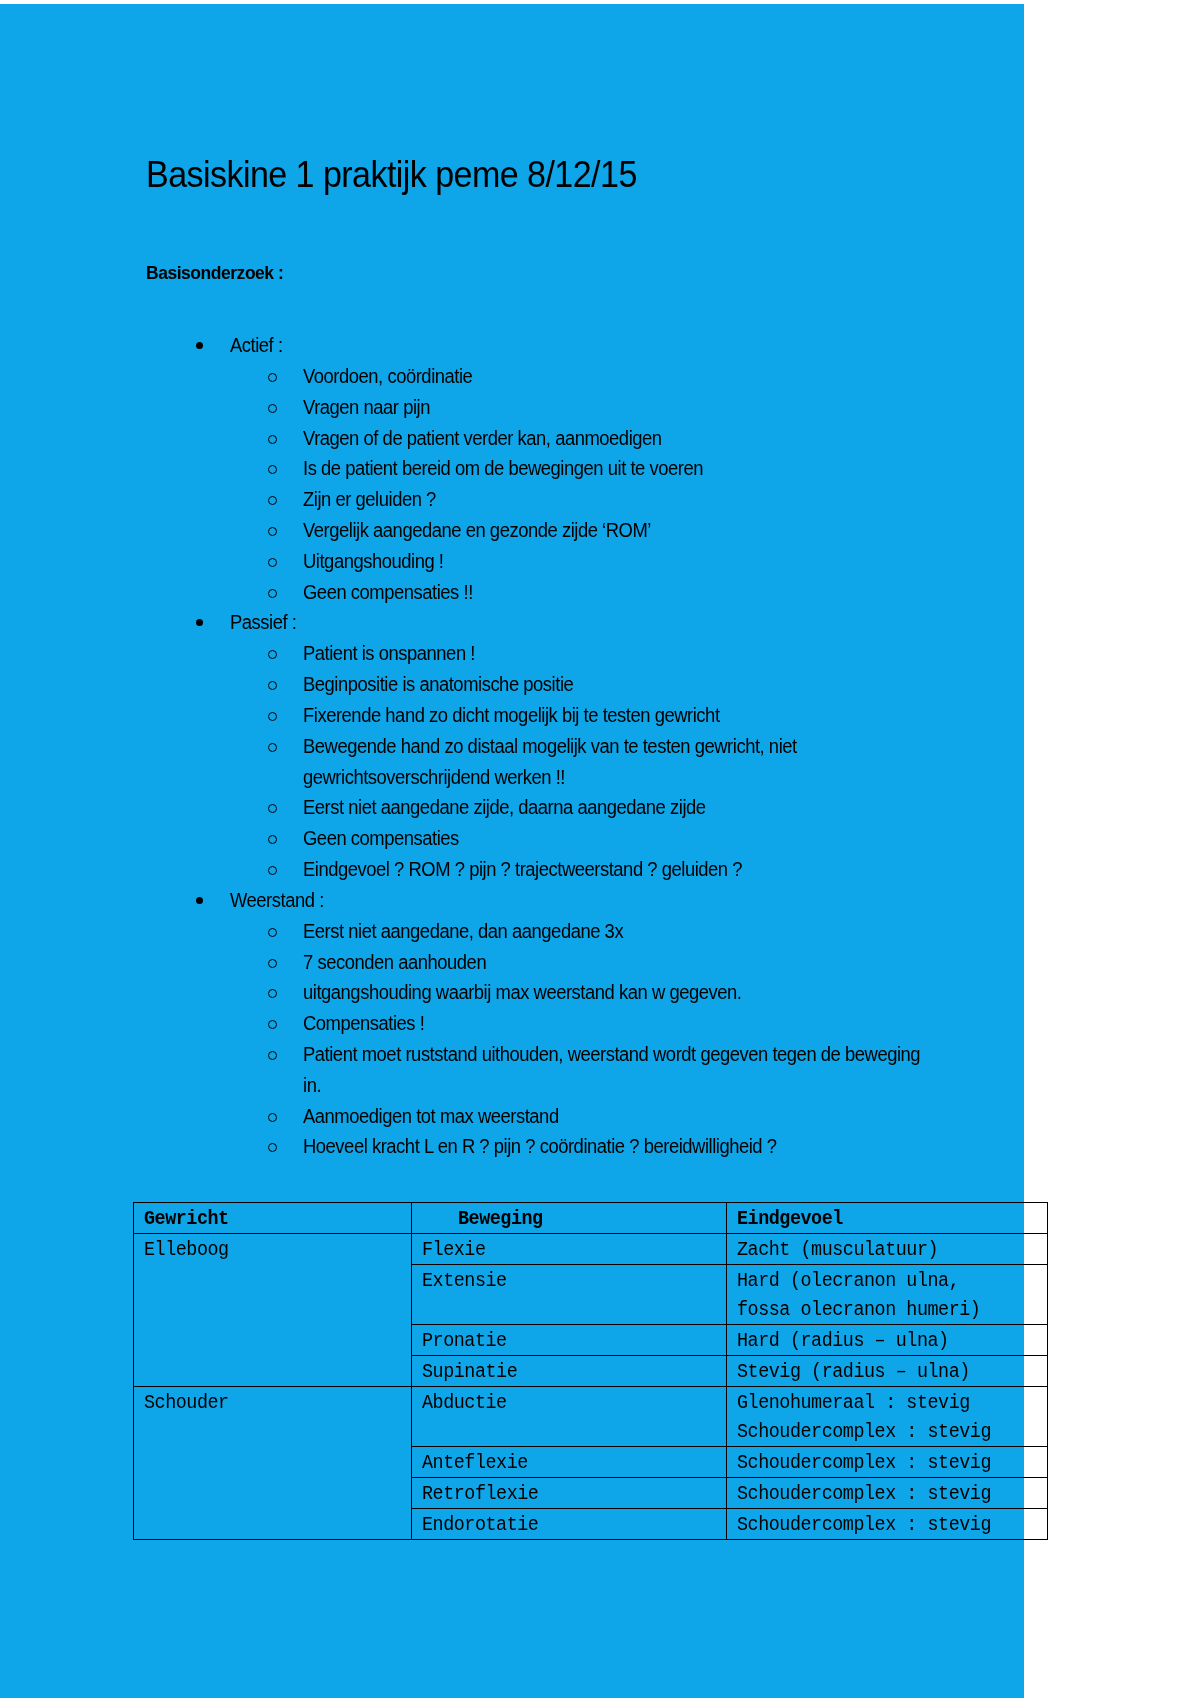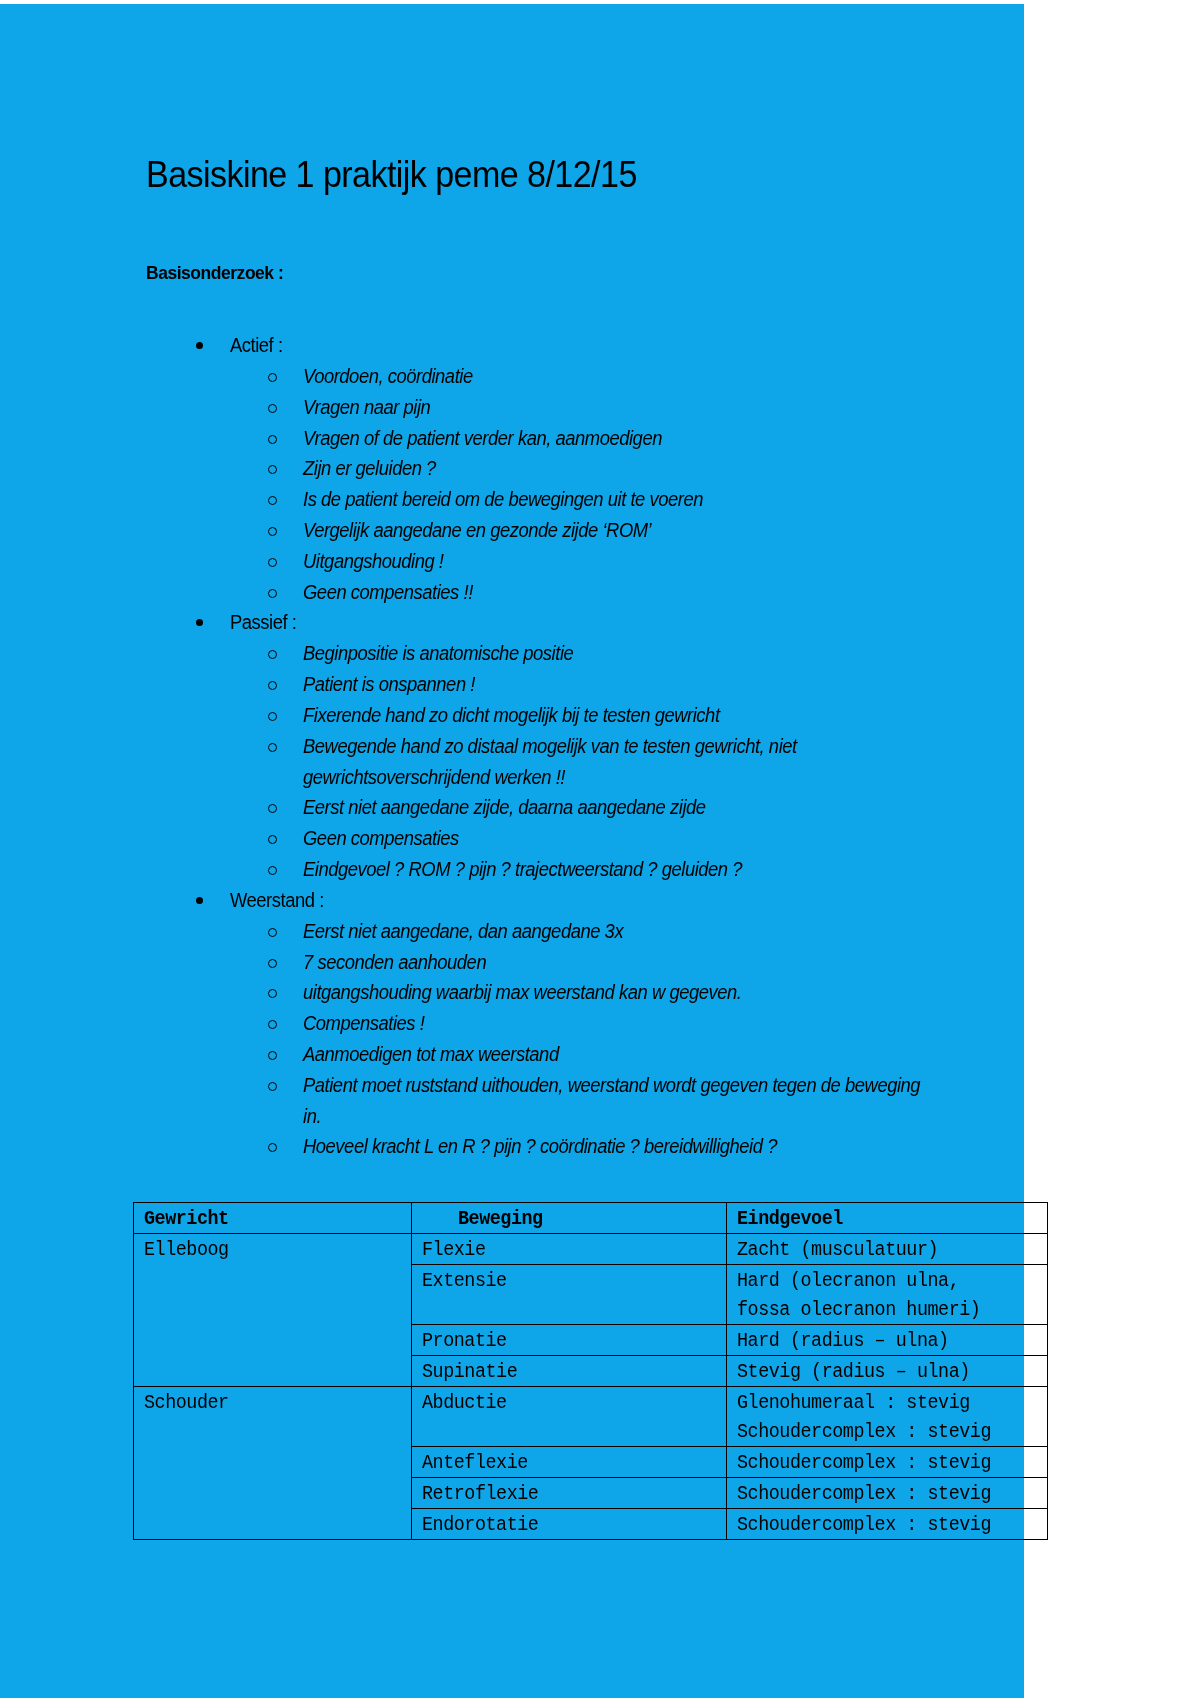--- a/index.html
+++ b/index.html
@@ -23,21 +23,21 @@
       margin: 12px; padding: 0; list-style: none;
       font-size: 20px; letter-spacing: -0.5px;
     }
     .outline li.group { position: relative; padding-left: 72px; line-height: 31px; }
     .bullet {
       position: absolute; left: 38px; top: 12px; width: 7px; height: 7px;
       background: #000; border-radius: 50%;
     }
     .group-label { display: block; transform: scaleX(0.92); transform-origin: left center; white-space: nowrap; }
     .sublist { list-style: none; margin: 0; padding: 0; }
-    .sublist li { position: relative; padding-left: 73px; line-height: 30.8px; font-style: italic; }
+    .sublist li { position: relative; padding-left: 73px; line-height: 30.8px; }
     .circle {
       position: absolute; left: 38px; top: 12px; width: 9px; height: 9px;
       border: 1.2px solid #000; border-radius: 50%; box-sizing: border-box;
     }
     .item-text { display: block; transform: scaleX(0.92); transform-origin: left center; width: 690px; }
     table.doc-table {
       position: absolute; left: 133px; top: 1198px; width: 915px;
       border-collapse: collapse; font-size: 20px; letter-spacing: -0.5px;
     }
     table.doc-table td, table.doc-table th {
@@ -72,25 +72,25 @@
         <li>
             <span class="circle"></span>
             <span class="item-text">Vragen naar pijn</span>
           </li>
         <li>
             <span class="circle"></span>
             <span class="item-text">Vragen of de patient verder kan, aanmoedigen</span>
           </li>
         <li>
             <span class="circle"></span>
+            <span class="item-text">Is de patient bereid om de bewegingen uit te voeren</span>
+          </li>
+        <li>
+            <span class="circle"></span>
             <span class="item-text">Zijn er geluiden ?</span>
-          </li>
-        <li>
-            <span class="circle"></span>
-            <span class="item-text">Is de patient bereid om de bewegingen uit te voeren</span>
           </li>
         <li>
             <span class="circle"></span>
             <span class="item-text">Vergelijk aangedane en gezonde zijde ‘ROM’</span>
           </li>
         <li>
             <span class="circle"></span>
             <span class="item-text">Uitgangshouding !</span>
           </li>
         <li>
@@ -99,25 +99,25 @@
           </li>
       </ul>
     </li>
 
     <li class="group">
       <span class="bullet"></span>
       <span class="group-label">Passief :</span>
       <ul class="sublist">
         <li>
             <span class="circle"></span>
+            <span class="item-text">Patient is onspannen !</span>
+          </li>
+        <li>
+            <span class="circle"></span>
             <span class="item-text">Beginpositie is anatomische positie</span>
-          </li>
-        <li>
-            <span class="circle"></span>
-            <span class="item-text">Patient is onspannen !</span>
           </li>
         <li>
             <span class="circle"></span>
             <span class="item-text">Fixerende hand zo dicht mogelijk bij te testen gewricht</span>
           </li>
         <li>
             <span class="circle"></span>
             <span class="item-text">Bewegende hand zo distaal mogelijk van te testen gewricht, niet gewrichtsoverschrijdend werken !!</span>
           </li>
         <li>
@@ -150,25 +150,25 @@
         <li>
             <span class="circle"></span>
             <span class="item-text">uitgangshouding waarbij max weerstand kan w gegeven.</span>
           </li>
         <li>
             <span class="circle"></span>
             <span class="item-text">Compensaties !</span>
           </li>
         <li>
             <span class="circle"></span>
+            <span class="item-text">Patient moet ruststand uithouden, weerstand wordt gegeven tegen de beweging in.</span>
+          </li>
+        <li>
+            <span class="circle"></span>
             <span class="item-text">Aanmoedigen tot max weerstand</span>
-          </li>
-        <li>
-            <span class="circle"></span>
-            <span class="item-text">Patient moet ruststand uithouden, weerstand wordt gegeven tegen de beweging in.</span>
           </li>
         <li>
             <span class="circle"></span>
             <span class="item-text">Hoeveel kracht L en R ? pijn ? coördinatie ? bereidwilligheid ?</span>
           </li>
       </ul>
     </li>
   </ul>
 
   <table class="doc-table">

